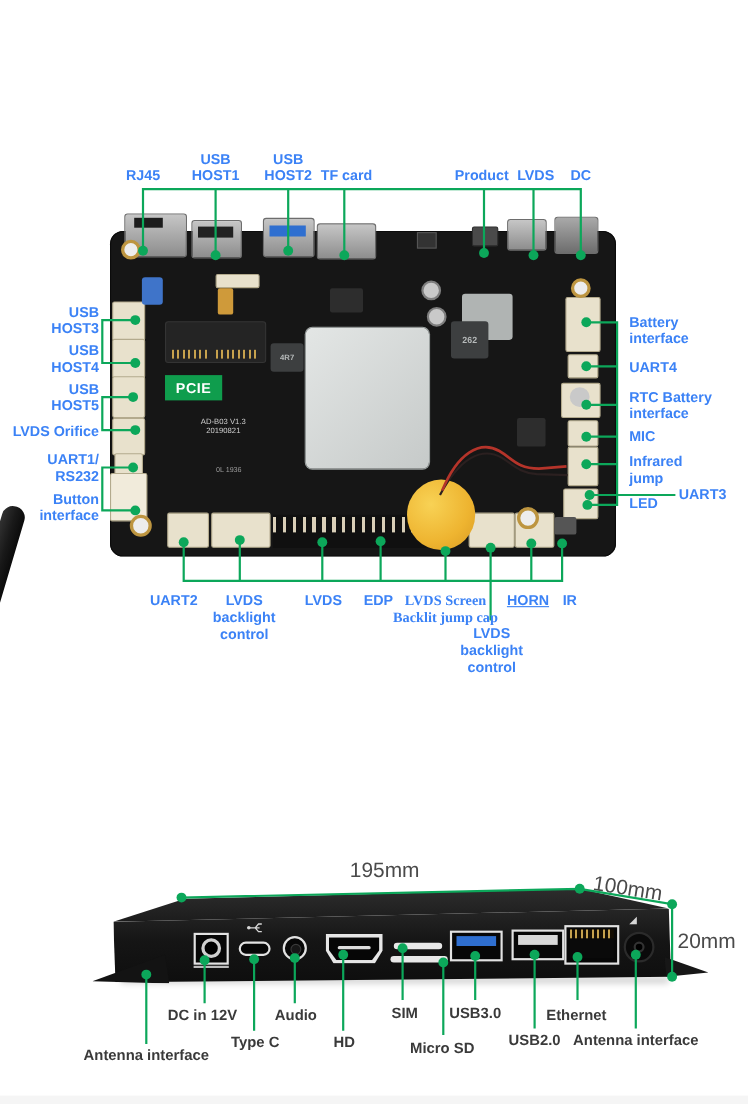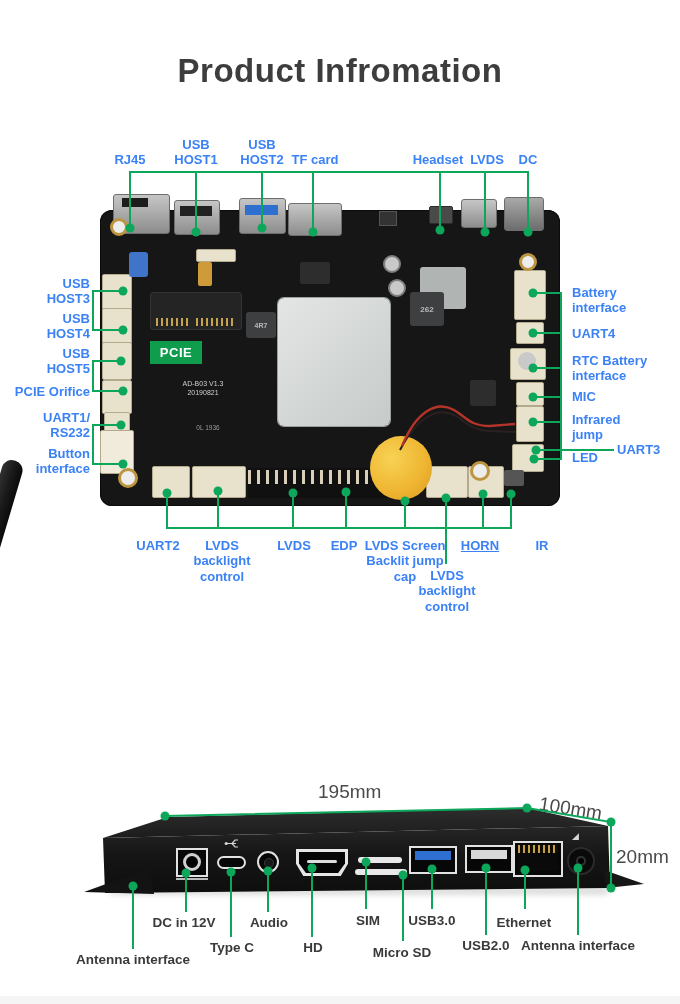--- a/index.html
+++ b/index.html
@@ -42,21 +42,20 @@
   #overlay{position:absolute;left:0;top:0;z-index:40;pointer-events:none;}
   .gl{stroke:var(--accent,#0CA75A);fill:none;stroke-width:2;}
   .gd{fill:var(--accent,#0CA75A);}
   .z50{z-index:50;}
 </style>
 </head>
 <body>
 
 <div id="stage">
 
-  <div id="title">Product Infromation</div>
 
   <div>
     <div id="pcb"></div>
 
     <div class="metal" style="left:113px;top:194px;width:55px;height:38px;"></div>
     <div class="abs" style="left:122px;top:198px;width:26px;height:9px;background:#1c1c1c;z-index:7;"></div>
     <div class="metal" style="left:174px;top:200px;width:44px;height:33px;"></div>
     <div class="abs" style="left:180px;top:206px;width:32px;height:10px;background:#222;z-index:7;"></div>
     <div class="metal" style="left:239px;top:198px;width:45px;height:34px;"></div>
     <div class="abs" style="left:245px;top:205px;width:33px;height:10px;background:var(--usb3-blue,#2F6FD0);z-index:7;"></div>
@@ -112,31 +111,31 @@
     <div class="abs" style="left:300px;top:262px;width:30px;height:22px;background:#2d2d2d;border-radius:2px;z-index:7;"></div>
     <div class="abs" style="left:470px;top:380px;width:26px;height:26px;background:#2d2d2d;border-radius:2px;z-index:7;"></div>
     <div class="abs" style="left:370px;top:436px;width:62px;height:64px;border-radius:50%;background:radial-gradient(circle at 35% 35%,#f8d255,#eeb430 60%,#d89a22);z-index:9;"></div>
 
     <div class="lbl tc z50" style="left:100px;top:152px;width:60px;">RJ45</div>
     <div class="lbl tc z50" style="left:166px;top:137px;width:60px;">USB
 HOST1</div>
     <div class="lbl tc z50" style="left:232px;top:137px;width:60px;">USB
 HOST2</div>
     <div class="lbl tc z50" style="left:285px;top:152px;width:60px;">TF card</div>
-    <div class="lbl tc z50" style="left:408px;top:152px;width:60px;">Headset</div>
+    <div class="lbl tc z50" style="left:408px;top:152px;width:60px;">Product</div>
     <div class="lbl tc z50" style="left:457px;top:152px;width:60px;">LVDS</div>
     <div class="lbl tc z50" style="left:498px;top:152px;width:60px;">DC</div>
 
     <div class="lbl tr z50" style="left:10px;top:276px;width:80px;">USB
 HOST3</div>
     <div class="lbl tr z50" style="left:10px;top:311px;width:80px;">USB
 HOST4</div>
     <div class="lbl tr z50" style="left:10px;top:346px;width:80px;">USB
 HOST5</div>
-    <div class="lbl tr z50" style="left:0px;top:384px;width:90px;">PCIE Orifice</div>
+    <div class="lbl tr z50" style="left:0px;top:384px;width:90px;">LVDS Orifice</div>
     <div class="lbl tr z50" style="left:10px;top:410px;width:80px;">UART1/
 RS232</div>
     <div class="lbl tr z50" style="left:10px;top:446px;width:80px;">Button
 interface</div>
 
     <div class="lbl tl z50" style="left:572px;top:285px;width:95px;">Battery
 interface</div>
     <div class="lbl tl z50" style="left:572px;top:326px;width:95px;">UART4</div>
     <div class="lbl tl z50" style="left:572px;top:353px;width:95px;">RTC Battery
 interface</div>
@@ -144,24 +143,24 @@
     <div class="lbl tl z50" style="left:572px;top:412px;width:95px;">Infrared
 jump</div>
     <div class="lbl tl z50" style="left:572px;top:450px;width:95px;">LED</div>
     <div class="lbl tl z50" style="left:617px;top:442px;width:60px;">UART3</div>
 
     <div class="lbl tc z50" style="left:118px;top:538px;width:80px;">UART2</div>
     <div class="lbl tc z50" style="left:172px;top:538px;width:100px;">LVDS
 backlight control</div>
     <div class="lbl tc z50" style="left:254px;top:538px;width:80px;">LVDS</div>
     <div class="lbl tc z50" style="left:304px;top:538px;width:80px;">EDP</div>
-    <div class="lbl tc z50" style="left:355px;top:538px;width:100px;">LVDS Screen
+    <div class="lbl tc z50" style="left:355px;top:538px;width:100px;font-family:Liberation Serif, serif;">LVDS Screen
 Backlit jump cap</div>
     <div class="lbl tc z50" style="left:440px;top:538px;width:80px;text-decoration:underline;">HORN</div>
-    <div class="lbl tc z50" style="left:512px;top:538px;width:60px;">IR</div>
+    <div class="lbl tc z50" style="left:488px;top:538px;width:60px;">IR</div>
     <div class="lbl tc z50" style="left:397px;top:568px;width:100px;">LVDS
 backlight control</div>
   </div>
 
   <div>
     <div class="face" style="left:103px;top:806px;width:505px;height:34px;background:linear-gradient(180deg,#2e2e2e,#1b1b1b);
                 clip-path:polygon(65px 11px,424px 2px,505px 20px,0 32px);"></div>
     <div class="face" style="left:103px;top:826px;width:507px;height:67px;background:linear-gradient(180deg,#262626,#151515 45%,#0e0e0e);
                 clip-path:polygon(0 12px,505px 0,507px 62px,2px 67px);"></div>
     <div class="face" style="left:84px;top:866px;width:70px;height:28px;background:#131313;

